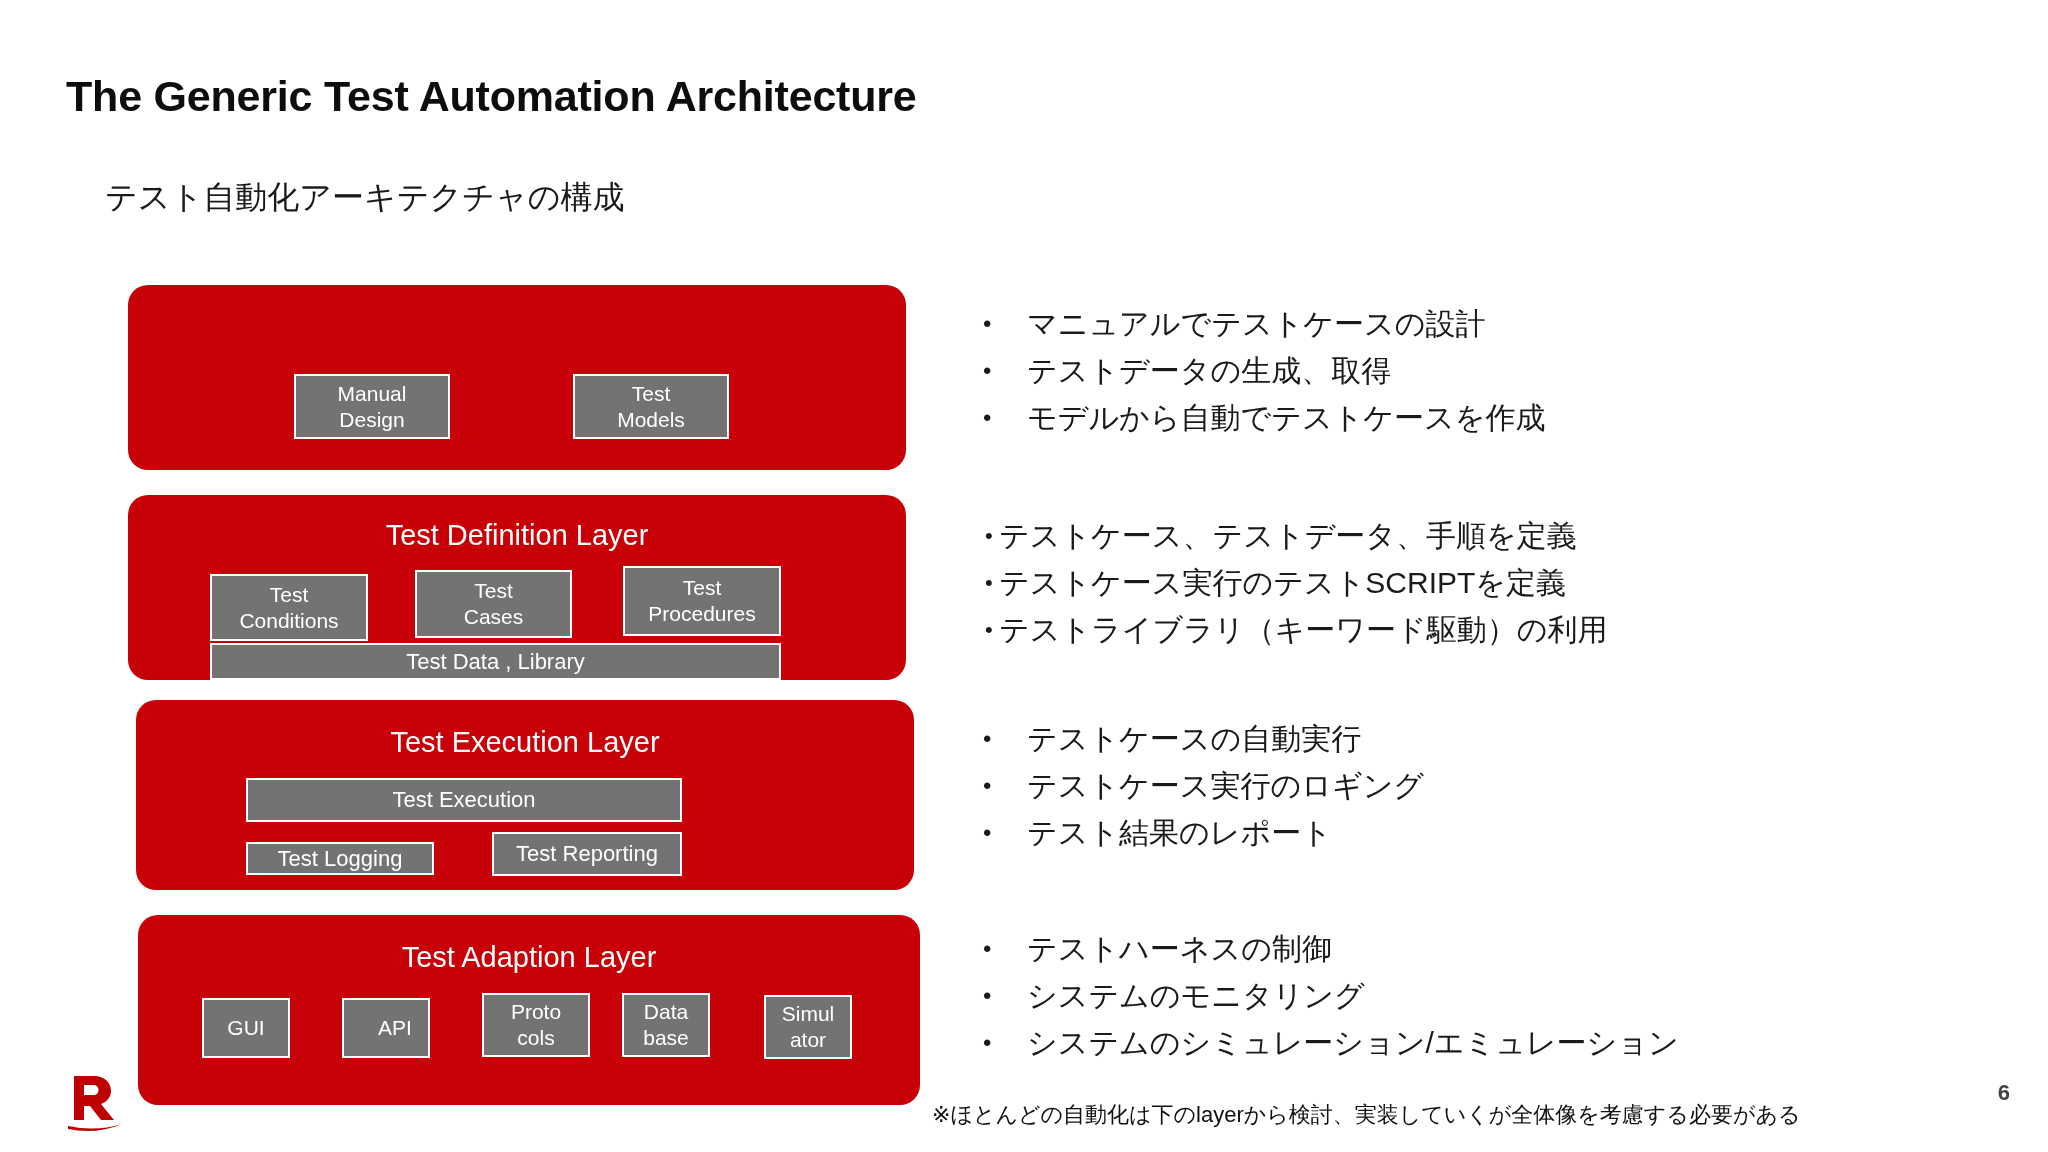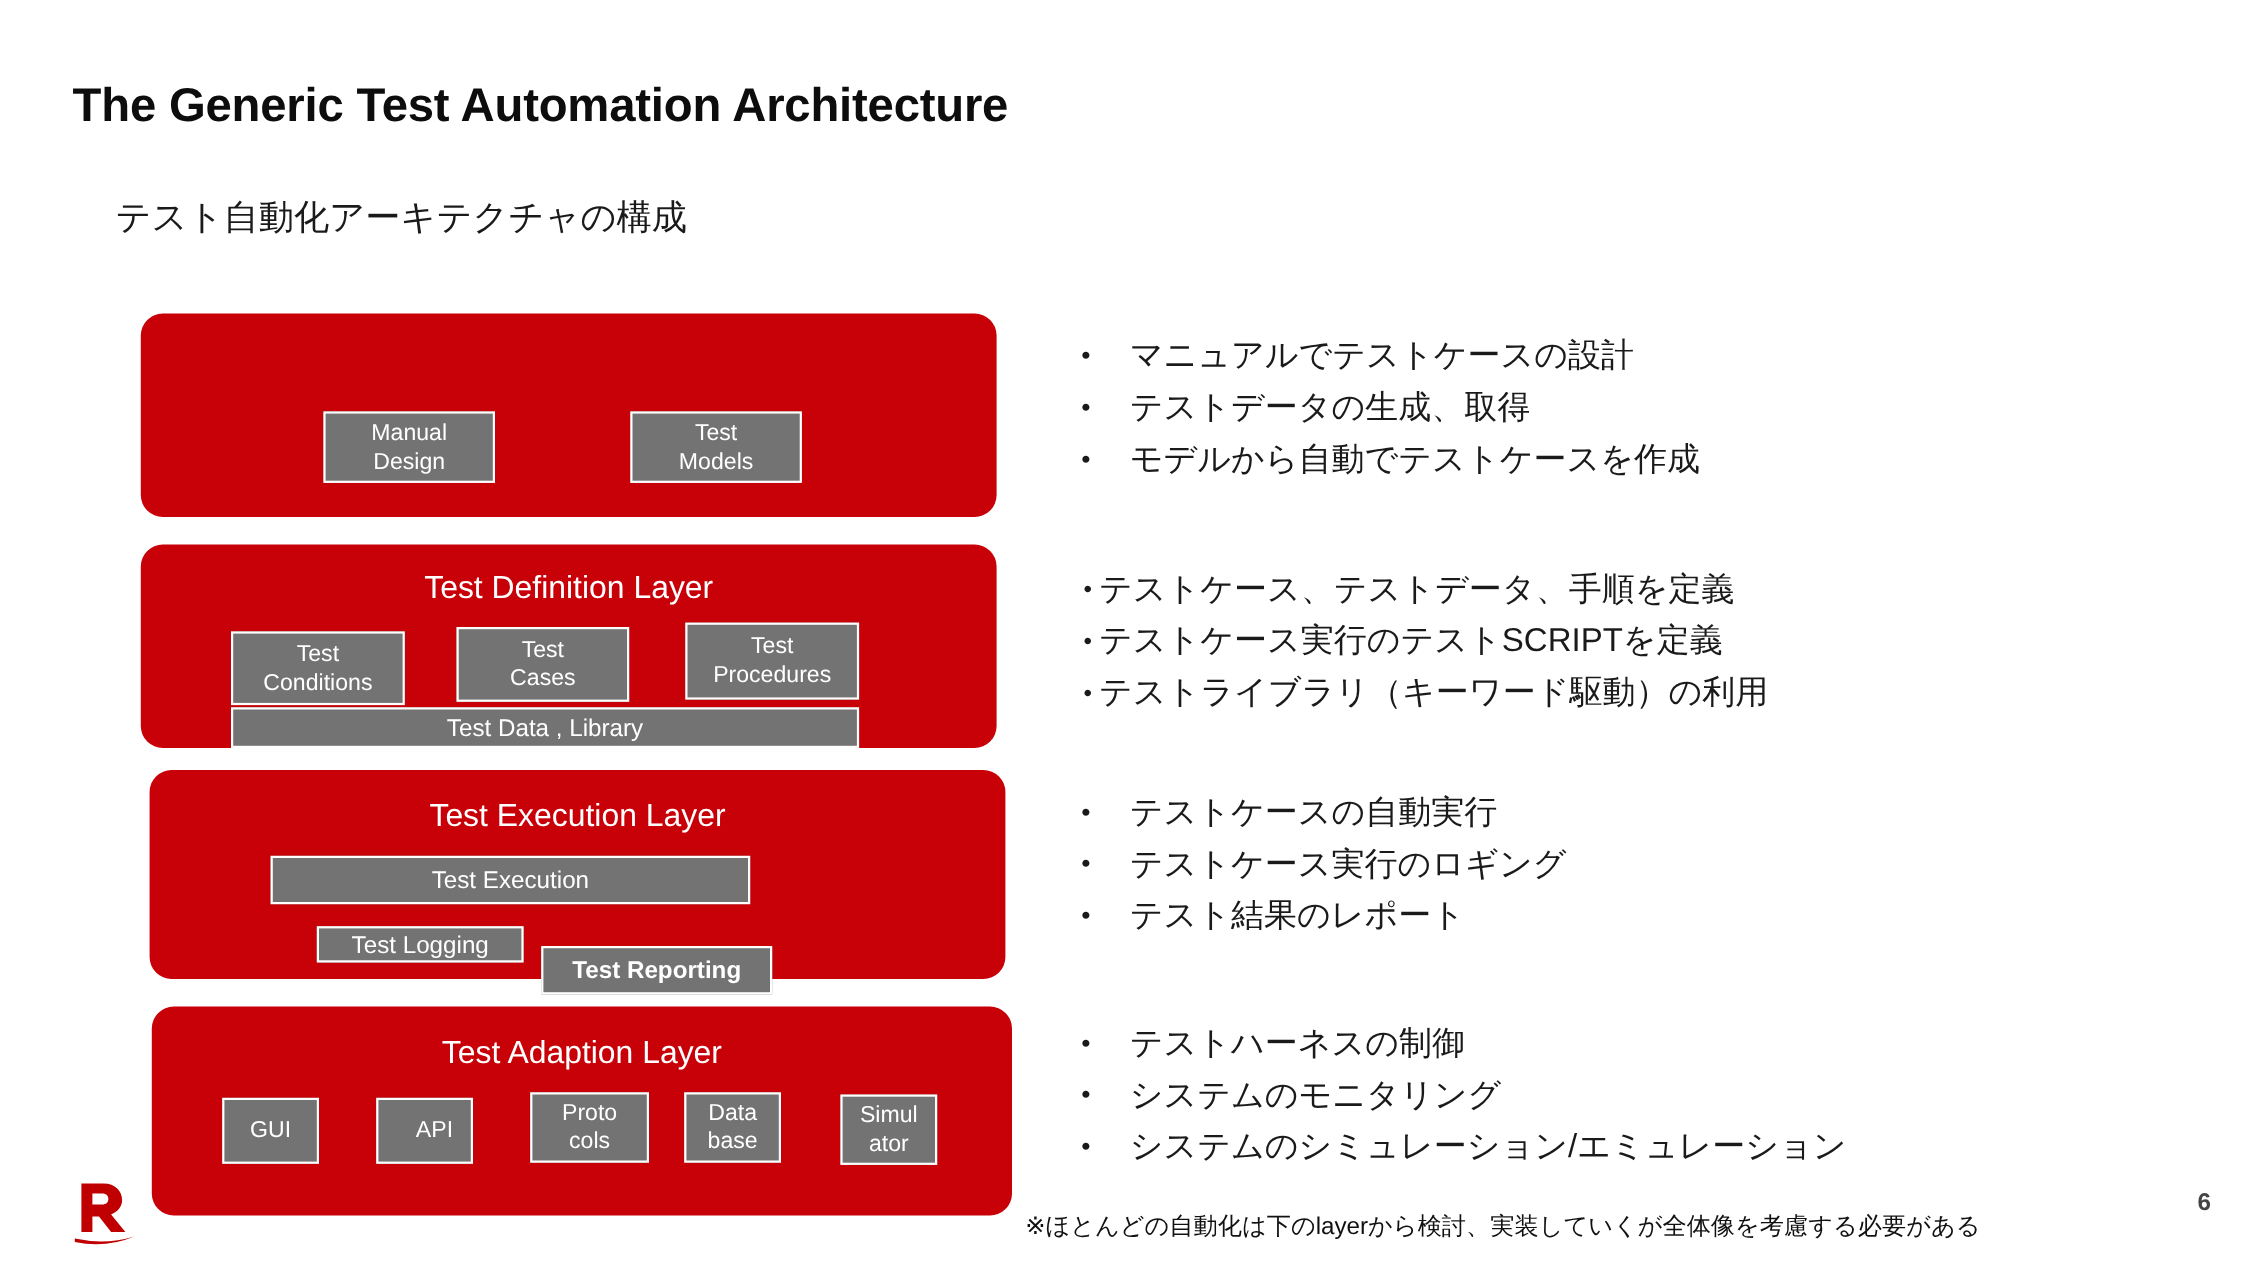--- a/index.html
+++ b/index.html
@@ -81,22 +81,22 @@
   #layer2 .layer-title { top: 24px; }
   #layer2 .sb-cond  { left: 82px;  top: 79px; width: 158px; height: 67px; }
   #layer2 .sb-cases { left: 287px; top: 75px; width: 157px; height: 68px; }
   #layer2 .sb-proc  { left: 495px; top: 71px; width: 158px; height: 70px; }
   #layer2 .sb-data  { left: 82px;  top: 148px; width: 571px; height: 37px; }
 
   
   #layer3 { left: 136px; top: 700px; width: 778px; height: 190px; }
   #layer3 .layer-title { top: 26px; }
   #layer3 .sb-exec   { left: 110px; top: 78px;  width: 436px; height: 44px; }
-  #layer3 .sb-log    { left: 110px; top: 142px; width: 188px; height: 33px; margin-left: 42px; }
-  #layer3 .sb-report { left: 356px; top: 160px; width: 210px; height: 44px; font-weight: bold; }
+  #layer3 .sb-log    { left: 110px; top: 142px; width: 188px; height: 33px; }
+  #layer3 .sb-report { left: 356px; top: 132px; width: 190px; height: 44px; }
 
   
   #layer4 { left: 138px; top: 915px; width: 782px; height: 190px; }
   #layer4 .layer-title { top: 26px; }
   #layer4 .sb-gui  { left: 64px;  top: 83px; width: 88px; height: 60px; }
   #layer4 .sb-api  { left: 204px; top: 83px; width: 88px; height: 60px; padding-left: 18px; }
   #layer4 .sb-prot { left: 344px; top: 78px; width: 108px; height: 64px; }
   #layer4 .sb-db   { left: 484px; top: 78px; width: 88px; height: 64px; }
   #layer4 .sb-sim  { left: 626px; top: 80px; width: 88px; height: 64px; }
 

